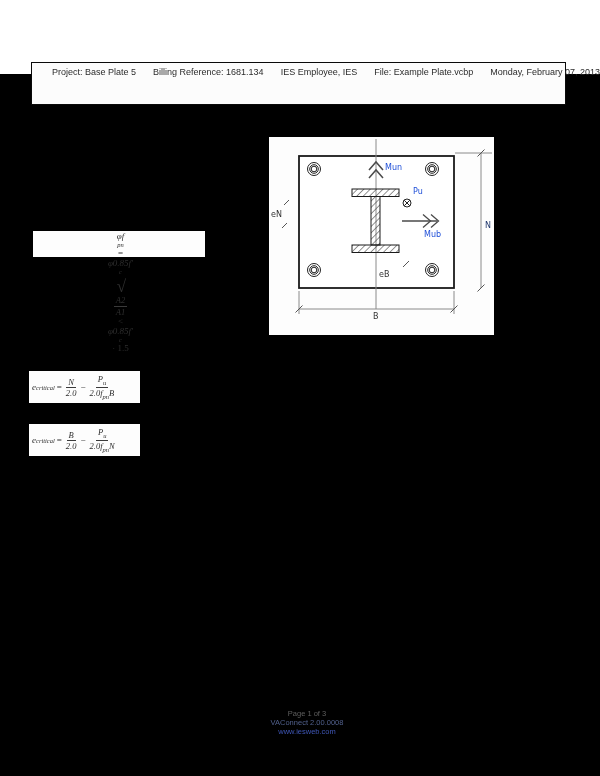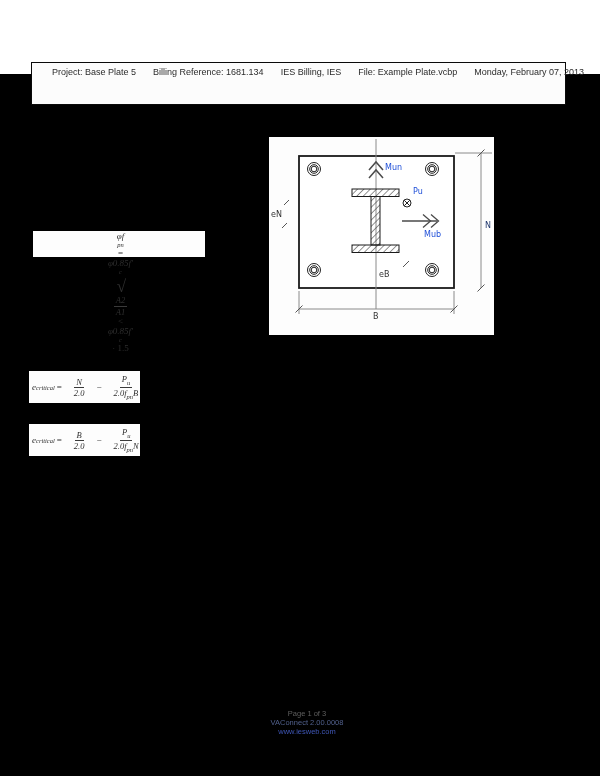--- a/index.html
+++ b/index.html
@@ -16,21 +16,21 @@
 
   
   .formula-box{position:absolute;background:#fdfdfd;display:flex;align-items:center;
                font-family:"Liberation Serif",serif;font-style:italic;color:#2e2e2e;
                font-size:9px;white-space:nowrap;padding-left:3px;box-sizing:border-box;}
   #formula-bearing{left:33px;top:231px;width:172px;height:26px;flex-direction:column;}
   #formula-ecrit-n{left:29px;top:371px;width:111px;height:32px;}
   #formula-ecrit-b{left:29px;top:424px;width:111px;height:32px;}
   .formula-box sub{font-size:6.5px;font-style:italic;}
   .frac{display:inline-flex;flex-direction:column;align-items:center;
-        vertical-align:middle;margin:0 10px;line-height:1;}
+        vertical-align:middle;margin:0 2px;line-height:1;}
   .frac .num{border-bottom:1px solid #3a3a3a;padding:1px 2px;font-size:8.5px;}
   .frac .den{padding-top:1px;font-size:8.5px;}
   .radic{font-size:17px;font-style:normal;position:relative;top:2px;margin-left:2px;}
   .op{margin:0 2px;font-style:normal;}
 
   
   #diagram-box{position:absolute;left:269px;top:137px;width:225px;height:198px;background:#fdfdfd;}
   #diagram-box svg{display:block;}
   text{font-family:"DejaVu Sans",sans-serif;font-size:8px;}
 
@@ -44,21 +44,21 @@
 </head>
 <body>
 
 <div id="page">
 
   <div id="black-area"></div>
 
   <div id="header-box">
     <span>Project:  Base Plate 5</span>
     <span>Billing Reference: 1681.134</span>
-    <span>IES Billing, IES</span>
+    <span>IES Employee, IES</span>
     <span>File: Example Plate.vcbp</span>
     <span>Monday, February 07, 2013</span>
   </div>
 
   <div id="formula-bearing" class="formula-box">
     <span>φf</span>
       <sub>pn</sub>
     <span class="op">=</span>
     <span>φ0.85f′</span>
       <sub>c</sub>

